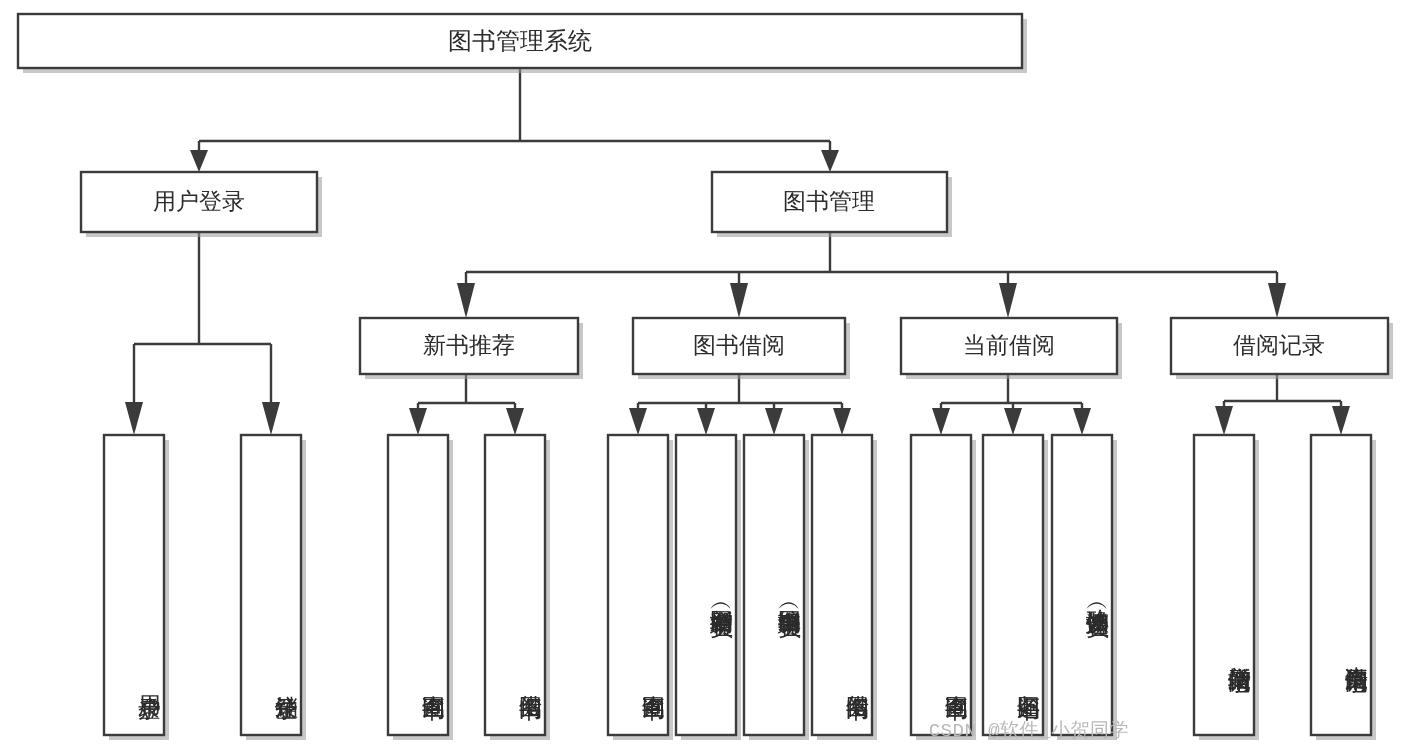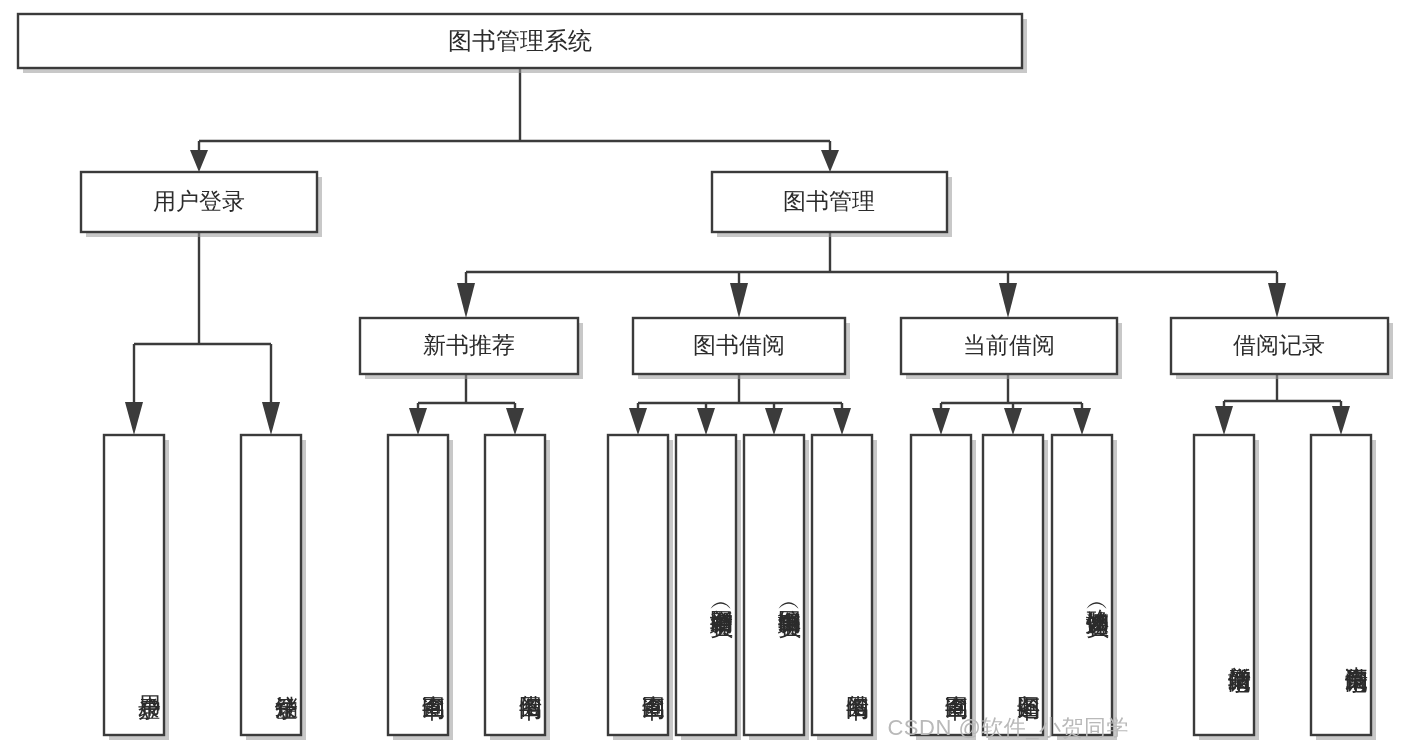--- a/index.html
+++ b/index.html
@@ -67,23 +67,23 @@
     line-height: 1.22;
     color: #2b2b2b;
     letter-spacing: 1px;
     white-space: nowrap;
     pointer-events: none;
   }
   .watermark {
     position: absolute;
     right: 8px;
     bottom: 4px;
-    font-size: 22px;
+    font-size: 19px;
     color: #b9b9b9;
-    font-family: Liberation Sans, sans-serif;
+    font-family: Liberation Mono, monospace;
     letter-spacing: 0.5px;
     user-select: none;
   }
 </style>
 </head>
 <body>
 
 <div id="diagram-root">
 
   <svg class="diagram-svg" viewBox="0 0 1405 747">

